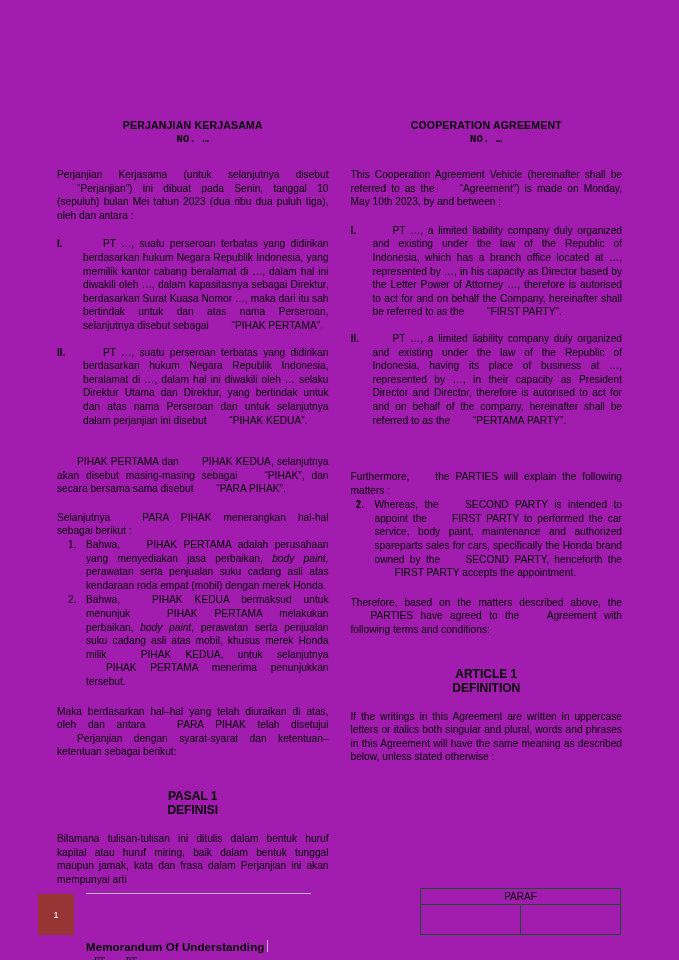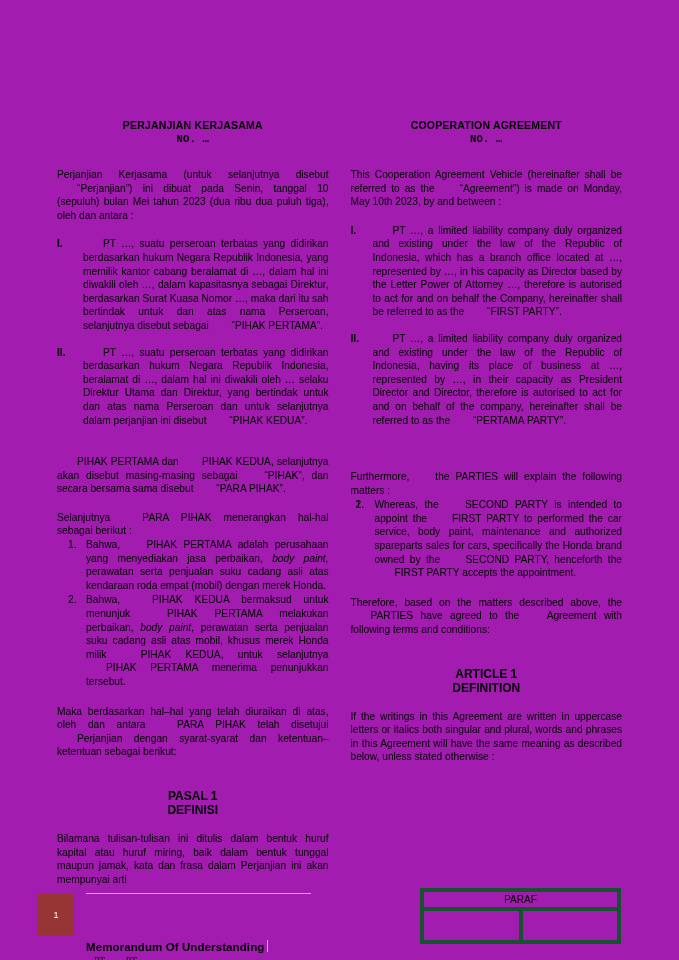--- a/index.html
+++ b/index.html
@@ -172,21 +172,21 @@
 
   
   .paraf-table {
     position: absolute;
     left: 420px;
     top: 888px;
     width: 201px;
     border-collapse: collapse;
   }
   .paraf-table td, .paraf-table th {
-    border: 4px solid #14532d;
+    border: 1px solid #14532d;
     padding: 0;
   }
   .paraf-head {
     text-align: center;
     font-weight: normal;
     font-size: 10px;
     height: 15px;
     line-height: 15px;
   }
   .paraf-cell {

